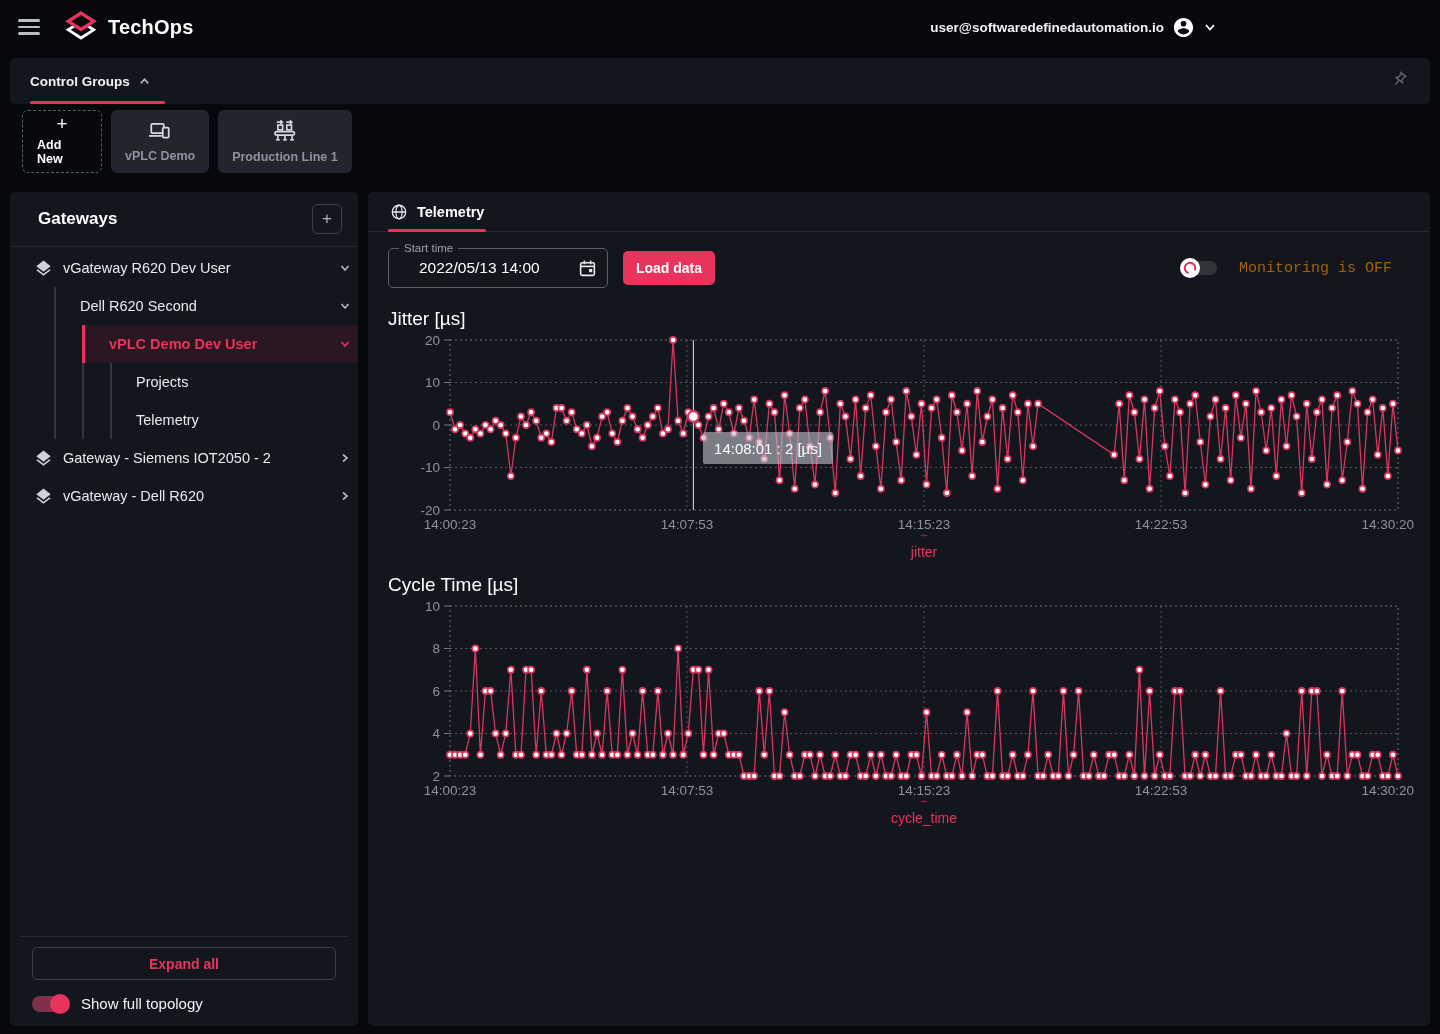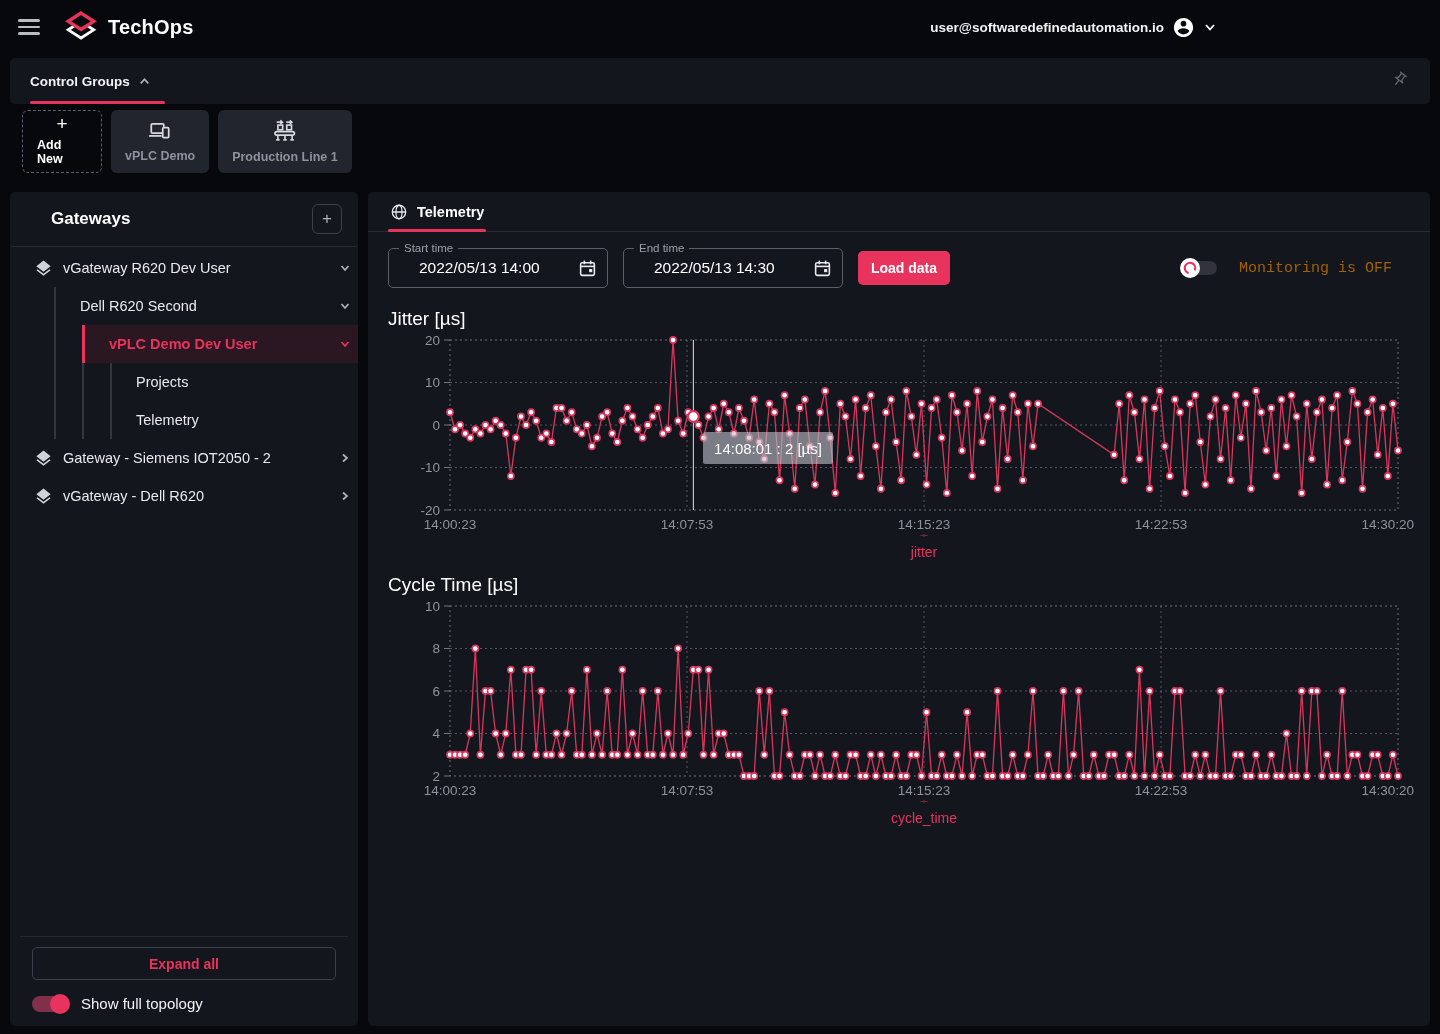--- a/index.html
+++ b/index.html
@@ -35,21 +35,21 @@
   .card.addnew .card-label { color:#fff; }
   .card.addnew .plus { font-size:19px; color:#fff; line-height:14px; font-weight:400; }
 
   
   .sidebar { position:absolute; left:10px; top:192px; width:348px; height:834px;
              background:#14161d; border-radius:5px; display:flex; flex-direction:column; }
   .mainpanel { position:absolute; left:368px; top:192px; width:1062px; height:834px;
                background:#14161d; border-radius:5px; overflow:hidden; }
 
   
-  .sb-head { display:flex; align-items:center; justify-content:space-between; padding:12px 16px 12px 41px; }
+  .sb-head { display:flex; align-items:center; justify-content:space-between; padding:12px 16px 12px 28px; }
   .sb-title { font-size:17px; font-weight:700; color:#fff; }
   .sb-add { width:30px; height:30px; border:1px solid #3c404a; border-radius:6px; color:#aeb3bc;
             font-size:17px; display:flex; align-items:center; justify-content:center; cursor:pointer; }
   .divider { height:1px; background:#262932; margin:0 1px; }
   .tree { flex:1; padding-top:2px; overflow:hidden; }
   .titem { height:38px; display:flex; align-items:center; gap:10px; padding:0 6px 0 12px;
            font-size:14.5px; color:#e8eaed; cursor:pointer; white-space:nowrap; }
   .titem .chev { margin-left:auto; flex:0 0 auto; }
   .lvl1 { padding-left:24px; }
   .group { margin-left:44px; border-left:2px solid #33363f; }
@@ -271,33 +271,20 @@
       <span class="tab-label">Telemetry</span>
       <div class="tab-underline"></div>
     </div>
   </div>
 
   <div class="main-content">
     <div class="controls">
       <div class="tfield">
         <span class="flabel">Start time</span>
         <input value="2022/05/13 14:00" style="">
-        <span class="cal-btn">
-          <svg width="19" height="19" viewBox="0 0 18 18" fill="none" stroke="#e9ebee" stroke-width="1.5">
-            <rect x="2.5" y="3.5" width="13" height="12" rx="1.5"></rect>
-            <line x1="6" y1="1.5" x2="6" y2="5"></line>
-              <line x1="12" y1="1.5" x2="12" y2="5"></line>
-            <line x1="2.5" y1="7" x2="15.5" y2="7"></line>
-            <rect x="10.5" y="9.5" width="3" height="3" fill="#e9ebee" stroke="none"></rect>
-          </svg>
-        </span>
-      </div>
-      <div class="tfield">
-        <span class="flabel">End time</span>
-        <input value="2022/05/13 14:30" style="">
         <span class="cal-btn">
           <svg width="19" height="19" viewBox="0 0 18 18" fill="none" stroke="#e9ebee" stroke-width="1.5">
             <rect x="2.5" y="3.5" width="13" height="12" rx="1.5"></rect>
             <line x1="6" y1="1.5" x2="6" y2="5"></line>
               <line x1="12" y1="1.5" x2="12" y2="5"></line>
             <line x1="2.5" y1="7" x2="15.5" y2="7"></line>
             <rect x="10.5" y="9.5" width="3" height="3" fill="#e9ebee" stroke="none"></rect>
           </svg>
         </span>
       </div>

